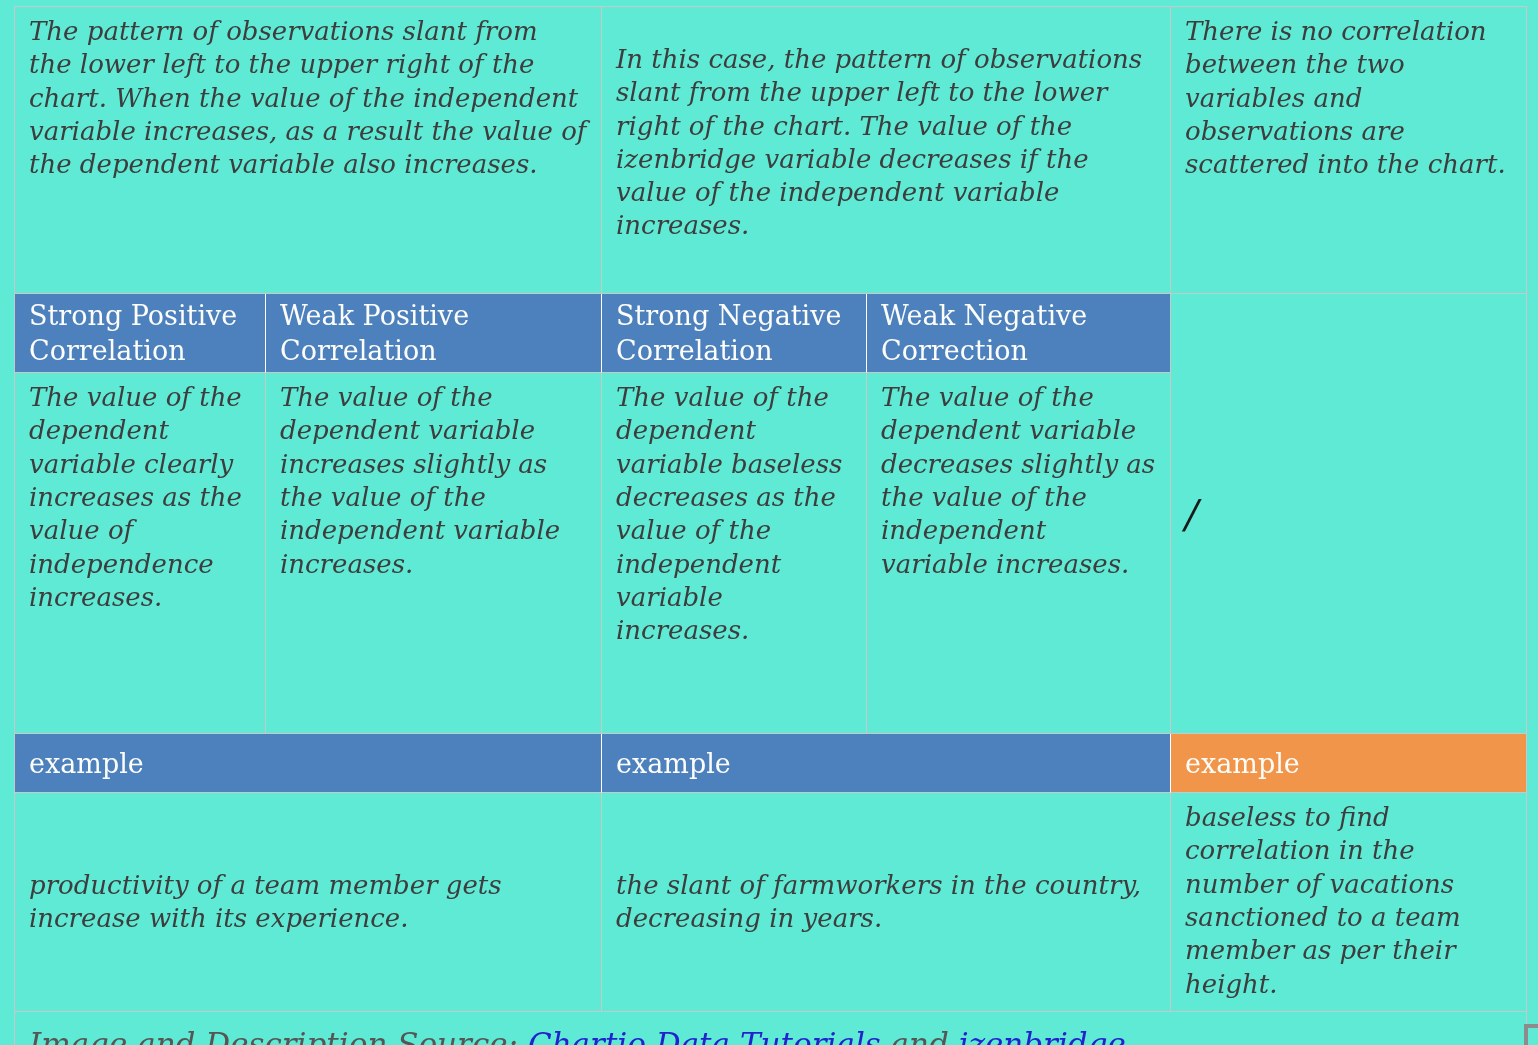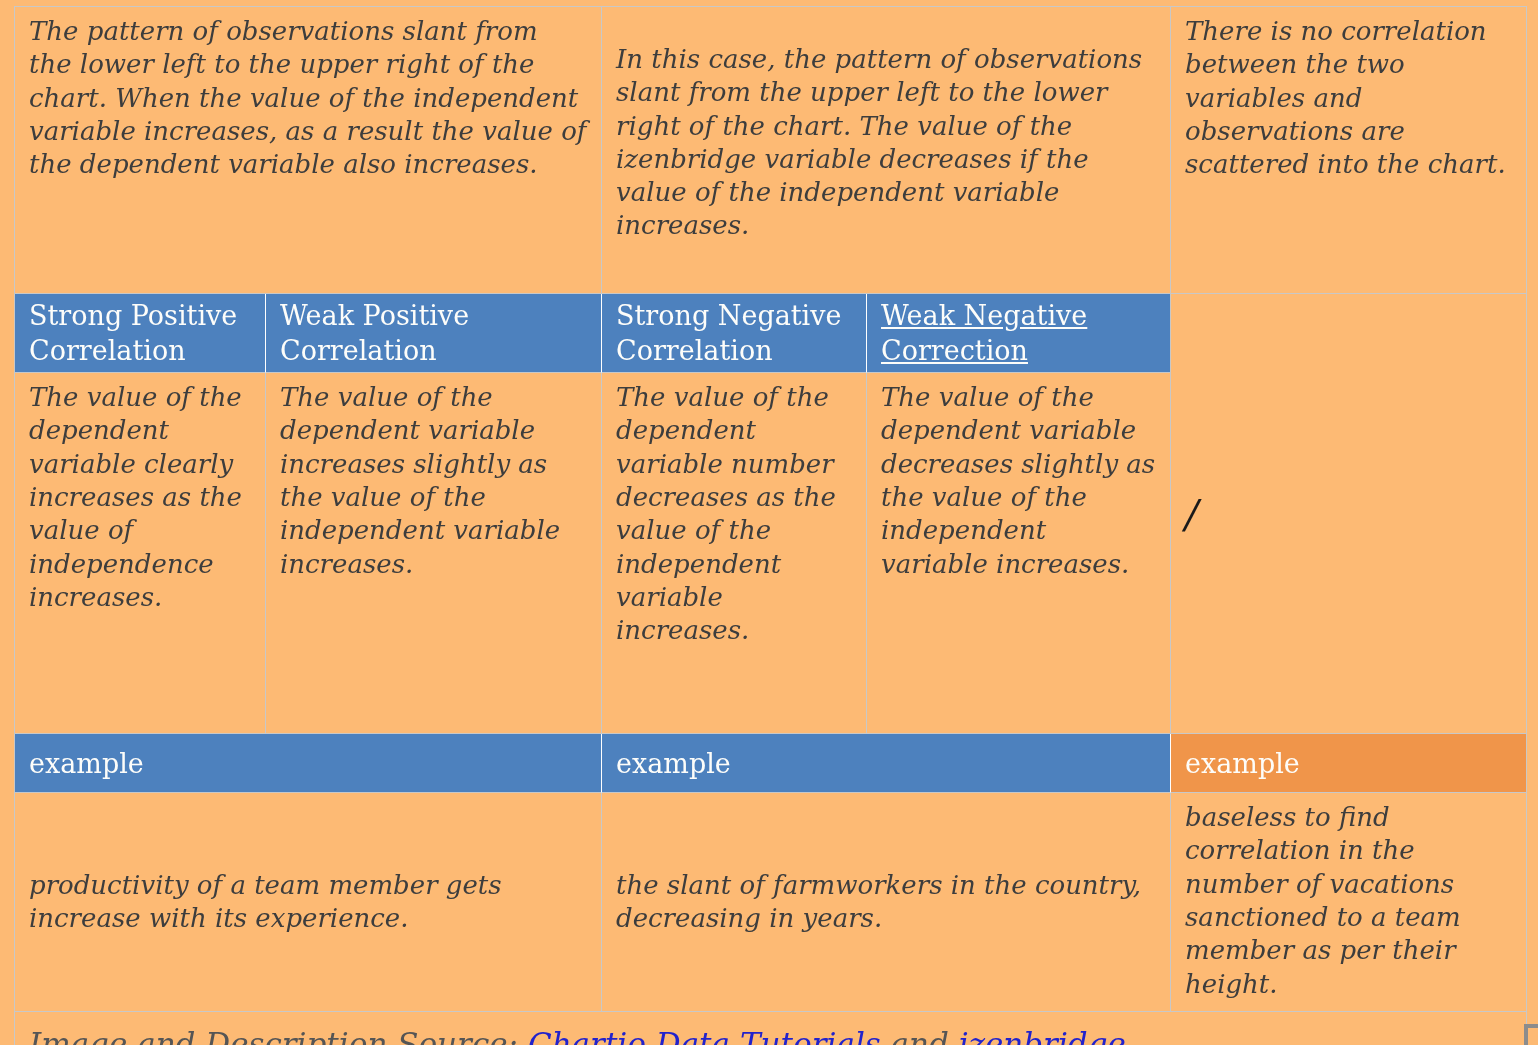--- a/index.html
+++ b/index.html
@@ -1,20 +1,20 @@
 <!DOCTYPE html>
 <html><head>
 <meta charset="utf-8">
 <style>
   html, body { margin: 0; padding: 0; background: #ffffff; }
   .page {
     position: relative;
     width: 1538px;
     height: 1045px;
-    background: #fdba74;
+    background: #5eead4;
     font-family: "DejaVu Serif", "Liberation Serif", serif;
     color: #3d3d3d;
     overflow: hidden;
   }
   table.corr-table {
     position: absolute;
     left: 14px;
     top: 6px;
     width: 1512px;
     border-collapse: separate;
@@ -41,21 +41,21 @@
     font-style: normal;
     font-size: 27px;
     line-height: 1.3;
     color: #fdfdfa;
     vertical-align: middle;
     padding-top: 4px;
     padding-bottom: 4px;
     margin-top: 36px;
   }
   .blue   { background: #4d81be; border-right-color: #ffffff; }
-  .blue-last { background: #4d81be; text-decoration: underline; }
+  .blue-last { background: #4d81be; }
   .orange { background: #f0954a; }
   .slash-cell { vertical-align: middle; }
   .slash {
     font-size: 40px;
     font-style: italic;
     color: #1a1a1a;
     line-height: 1;
   }
   .mid { vertical-align: middle; }
   tr.r1 { height: 287px; }
@@ -109,21 +109,21 @@
       <td class="hdr blue">Weak Positive Correlation</td>
       <td class="hdr blue">Strong Negative Correlation</td>
       <td class="hdr blue-last">Weak Negative Correction</td>
       <td rowspan="2" class="slash-cell">
         <span class="slash">/</span>
       </td>
     </tr>
     <tr class="r3">
       <td class="desc">The value of the dependent variable clearly increases as the value of independence increases.</td>
       <td class="desc">The value of the dependent variable increases slightly as the value of the independent variable increases.</td>
-      <td class="desc">The value of the dependent variable number decreases as the value of the independent variable increases.</td>
+      <td class="desc">The value of the dependent variable baseless decreases as the value of the independent variable increases.</td>
       <td class="desc">The value of the dependent variable decreases slightly as the value of the independent variable increases.</td>
     </tr>
     <tr class="r4">
       <td colspan="2" class="hdr blue">example</td>
       <td colspan="2" class="hdr blue">example</td>
       <td class="hdr orange">example</td>
     </tr>
     <tr class="r5">
       <td colspan="2" class="desc mid">productivity of a team member gets increase with its experience.</td>
       <td colspan="2" class="desc mid">the slant of farmworkers in the country, decreasing in years.</td>

